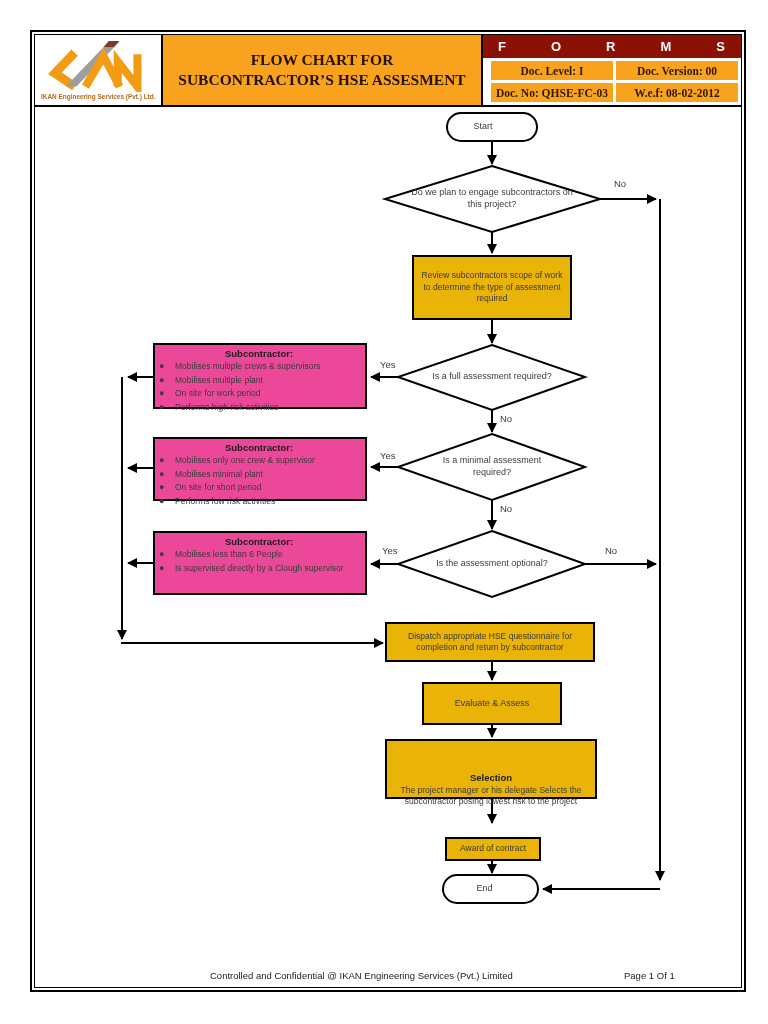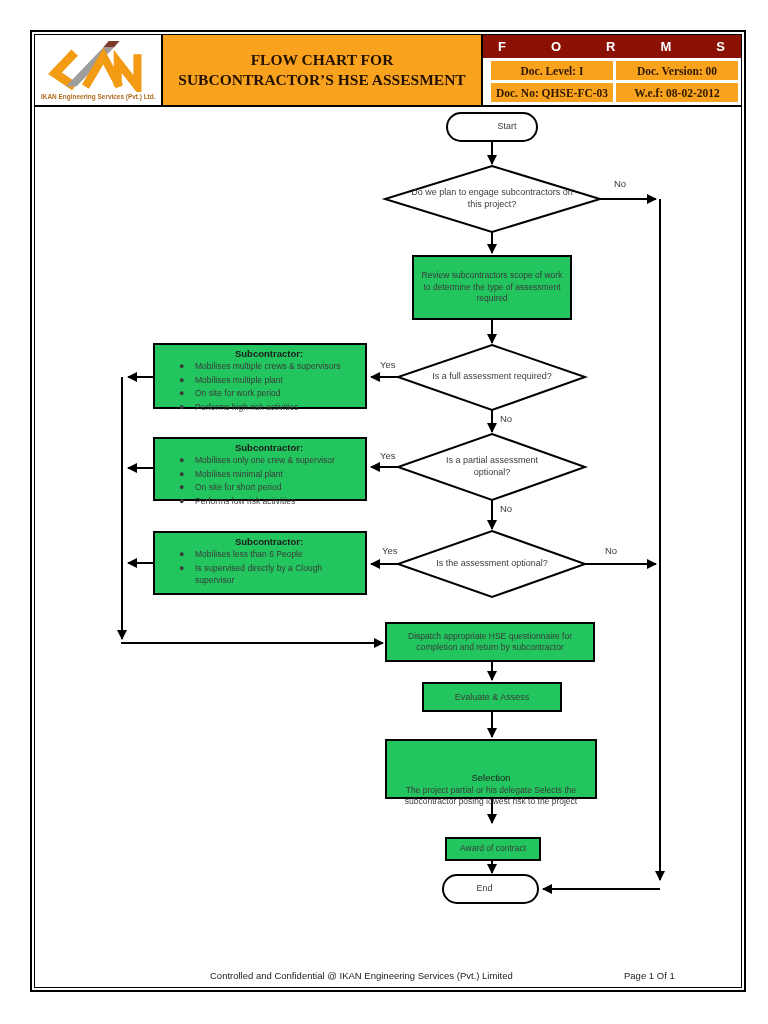--- a/index.html
+++ b/index.html
@@ -16,29 +16,29 @@
   .logo-caption{font-size:7px;font-weight:bold;color:#b06a1e;white-space:nowrap;margin-top:1px;transform:scale(.92);}
   .title-cell{flex:1;background:#F9A21D;border-right:2px solid #000;display:flex;flex-direction:column;align-items:center;justify-content:center;text-align:center;}
   .title-line{font-family:"Liberation Serif",serif;font-weight:bold;font-size:15.5px;color:#231200;line-height:1.3;}
   .forms-cell{width:258px;display:flex;flex-direction:column;background:#fff;}
   .forms-banner{height:23px;background:#8C1105;color:#fff;font-weight:bold;font-size:13px;line-height:23px;letter-spacing:45px;padding-left:15px;overflow:hidden;white-space:nowrap;}
   .forms-grid{flex:1;display:grid;grid-template-columns:1fr 1fr;grid-template-rows:1fr 1fr;gap:3px;background:#fff;padding:3px 3px 3px 8px;}
   .forms-item{background:#F9A21D;display:flex;align-items:center;justify-content:center;font-family:"Liberation Serif",serif;font-weight:bold;font-size:11.5px;color:#2f1a00;white-space:nowrap;}
   
   svg.wires{position:absolute;left:0;top:0;width:768px;height:1024px;z-index:2;pointer-events:none;}
   .node{position:absolute;z-index:3;box-sizing:border-box;color:#3b3b3b;}
-  .rect-node{border:2px solid #000;background:#22c55e;display:flex;align-items:center;justify-content:center;text-align:center;font-size:8.5px;line-height:1.35;}
+  .rect-node{border:2px solid #000;background:#eab308;display:flex;align-items:center;justify-content:center;text-align:center;font-size:8.5px;line-height:1.35;}
   .overlay-label{display:flex;align-items:center;justify-content:center;text-align:center;font-size:9px;line-height:1.3;background:transparent;}
   .edge-label{font-size:9.5px;color:#3b3b3b;background:#fff;padding:0 1px;}
-  .list-box{border:2px solid #000;background:#22c55e;padding:3px 6px 2px 24px;font-size:8.5px;}
+  .list-box{border:2px solid #000;background:#ec4899;padding:3px 6px 2px 4px;font-size:8.5px;}
   .list-box .hd{font-weight:bold;font-size:9.5px;text-align:center;margin-bottom:1px;color:#1d1d1d;}
   .list-box .li{display:flex;line-height:1.5;}
   .list-box .dot{width:16px;flex:0 0 16px;font-size:9px;}
   .list-box .bt{flex:1;padding-right:6px;}
-  .sel-hd{font-weight:normal;font-size:9.5px;color:#1d1d1d;margin-top:42px;}
+  .sel-hd{font-weight:bold;font-size:9.5px;color:#1d1d1d;margin-top:42px;}
   .sel-bd{font-size:8.5px;line-height:1.4;}
   .footer-text{position:absolute;z-index:3;font-size:9.5px;color:#222;}
 </style>
 </head>
 <body>
 
 <div class="frame">
   <div class="frame-inner">
     <div class="header">
       <div class="logo-cell">
@@ -108,32 +108,32 @@
   <g stroke="#000" stroke-width="2" fill="#fff">
     <rect x="447" y="113" width="90" height="28" rx="14" ry="14"></rect>
     <polygon points="492,166 600,199 492,232 385,199"></polygon>
     <polygon points="492,345 585,377 492,410 398,377"></polygon>
     <polygon points="492,434 585,467 492,500 398,467"></polygon>
     <polygon points="492,531 585,564 492,597 398,564"></polygon>
     <rect x="443" y="875" width="95" height="28" rx="14" ry="14"></rect>
   </g>
 </svg>
 
-<div class="node overlay-label" style="left:447px;top:113px;width:72px;height:28px;margin-left:24px;">Start</div>
+<div class="node overlay-label" style="left:447px;top:113px;width:72px;height:28px;">Start</div>
 
 <div class="node overlay-label" style="left:407px;top:172px;width:170px;height:54px;">Do we plan to engage subcontractors on this project?</div>
 <div class="node edge-label" style="left:613px;top:178px;">No</div>
 
 <div class="node rect-node" style="left:412px;top:255px;width:160px;height:65px;padding:2px 6px;">Review subcontractors scope of work to determine the type of assessment required</div>
 
 <div class="node overlay-label" style="left:432px;top:351px;width:120px;height:52px;">Is a full assessment required?</div>
 <div class="node edge-label" style="left:379px;top:359px;">Yes</div>
 <div class="node edge-label" style="left:499px;top:413px;">No</div>
 
-<div class="node overlay-label" style="left:427px;top:441px;width:130px;height:52px;">Is a partial assessment optional?</div>
+<div class="node overlay-label" style="left:427px;top:441px;width:130px;height:52px;">Is a minimal assessment required?</div>
 <div class="node edge-label" style="left:379px;top:450px;">Yes</div>
 <div class="node edge-label" style="left:499px;top:503px;">No</div>
 
 <div class="node overlay-label" style="left:407px;top:538px;width:170px;height:52px;">Is the assessment optional?</div>
 <div class="node edge-label" style="left:381px;top:545px;">Yes</div>
 <div class="node edge-label" style="left:604px;top:545px;">No</div>
 
 <div class="node list-box" style="left:153px;top:343px;width:214px;height:66px;">
   <div class="hd">Subcontractor:</div>
   <div class="li">
@@ -181,25 +181,25 @@
       <span class="bt">Mobilises less than 6 People</span>
     </div>
   <div class="li">
       <span class="dot">●</span>
       <span class="bt" style="max-width:175px;">Is supervised directly by a Clough supervisor</span>
     </div>
 </div>
 
 <div class="node rect-node" style="left:385px;top:622px;width:210px;height:40px;padding:2px 16px;">Dispatch appropriate HSE questionnaire for completion and return by subcontractor</div>
 
-<div class="node rect-node" style="left:422px;top:682px;width:140px;height:30px;font-size:9px;">Evaluate &amp; Assess</div>
+<div class="node rect-node" style="left:422px;top:682px;width:140px;height:43px;font-size:9px;">Evaluate &amp; Assess</div>
 
 <div class="node rect-node" style="left:385px;top:739px;width:212px;height:60px;flex-direction:column;padding:3px 4px;">
   <div class="sel-hd">Selection</div>
-  <div class="sel-bd">The project partial or his delegate Selects the subcontractor posing lowest risk to the project</div>
+  <div class="sel-bd">The project manager or his delegate Selects the subcontractor posing lowest risk to the project</div>
 </div>
 
 <div class="node rect-node" style="left:445px;top:825px;width:96px;height:24px;font-size:8.5px;margin-top:12px;">Award of contract</div>
 
 <div class="node overlay-label" style="left:443px;top:875px;width:83px;height:28px;">End</div>
 
 <div class="footer-text" style="left:210px;top:970px;">Controlled and Confidential @ IKAN Engineering Services (Pvt.) Limited</div>
 <div class="footer-text" style="left:624px;top:970px;">Page 1 Of 1</div>
 
 </body></html>

